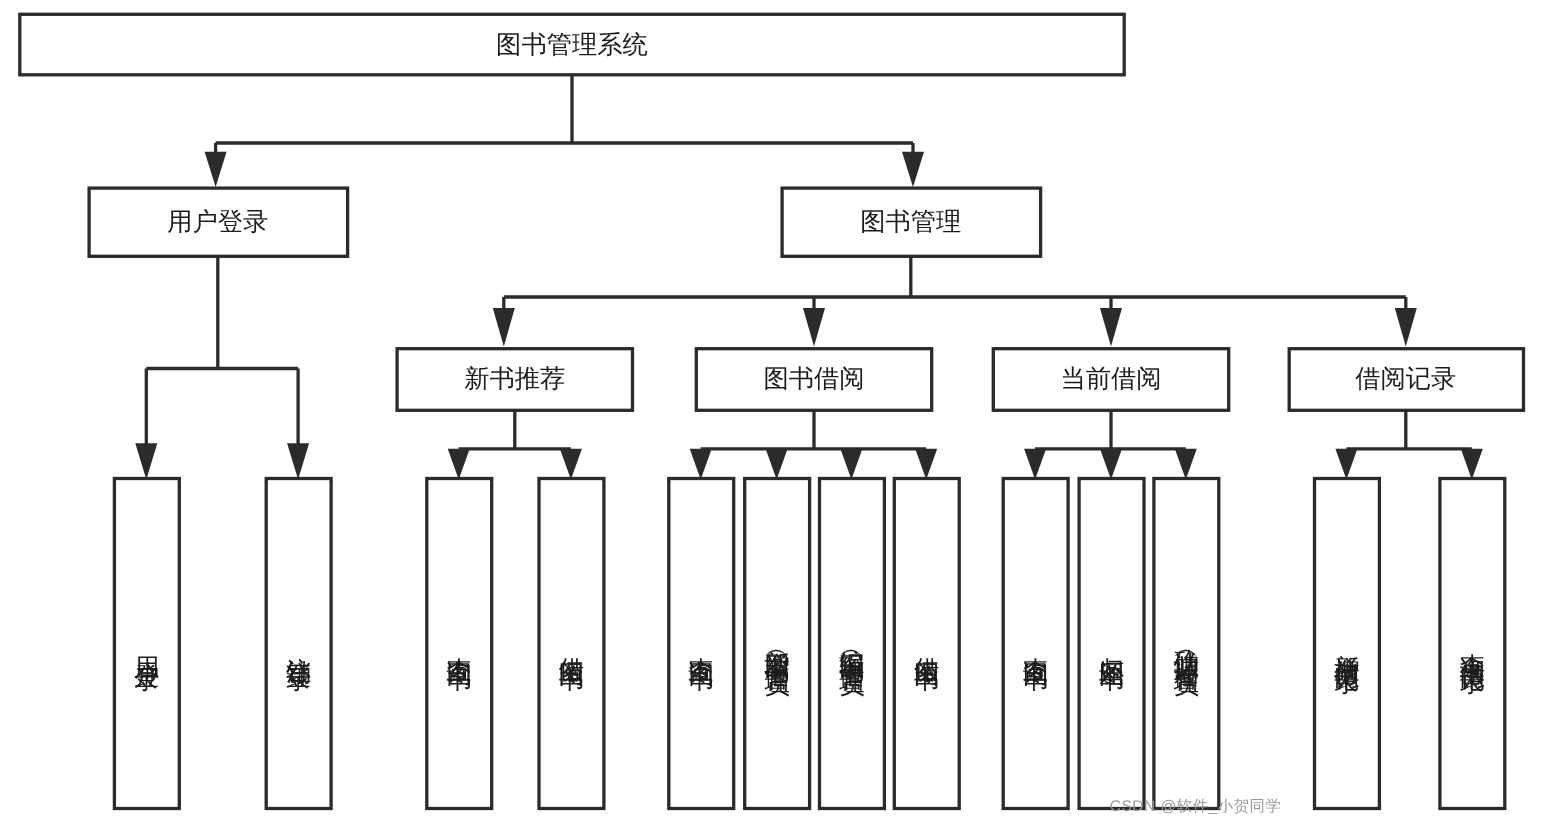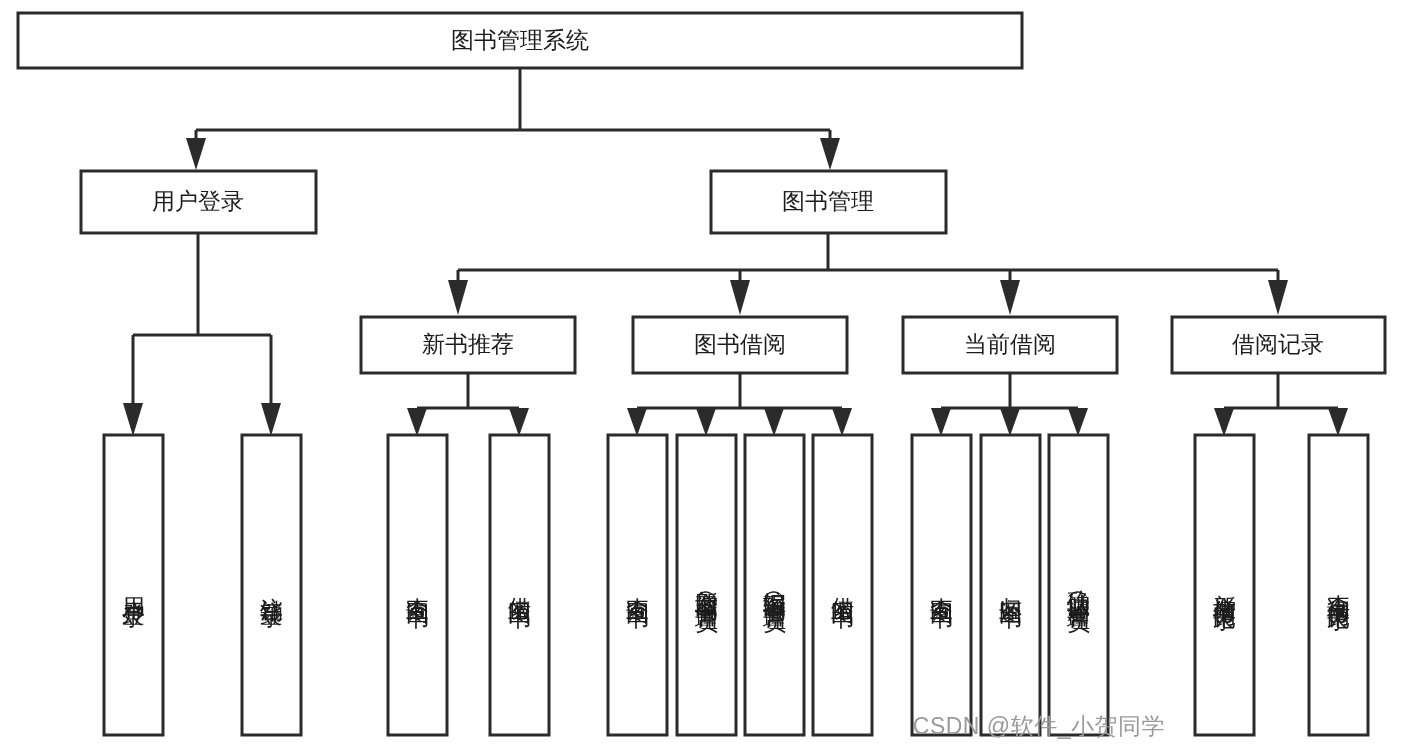--- a/index.html
+++ b/index.html
@@ -62,21 +62,21 @@
     justify-content: center;
     text-align: center;
     white-space: nowrap;
     pointer-events: none;
   }
   .watermark {
     position: absolute;
     right: 8px;
     bottom: 5px;
     font-family: "Liberation Sans", "DejaVu Sans", sans-serif;
-    font-size: 23px;
+    font-size: 14px;
     color: #9a9a9a;
     letter-spacing: 0.5px;
     white-space: nowrap;
   }
 </style>
 </head>
 <body>
 
 <div id="diagram-root">
 

